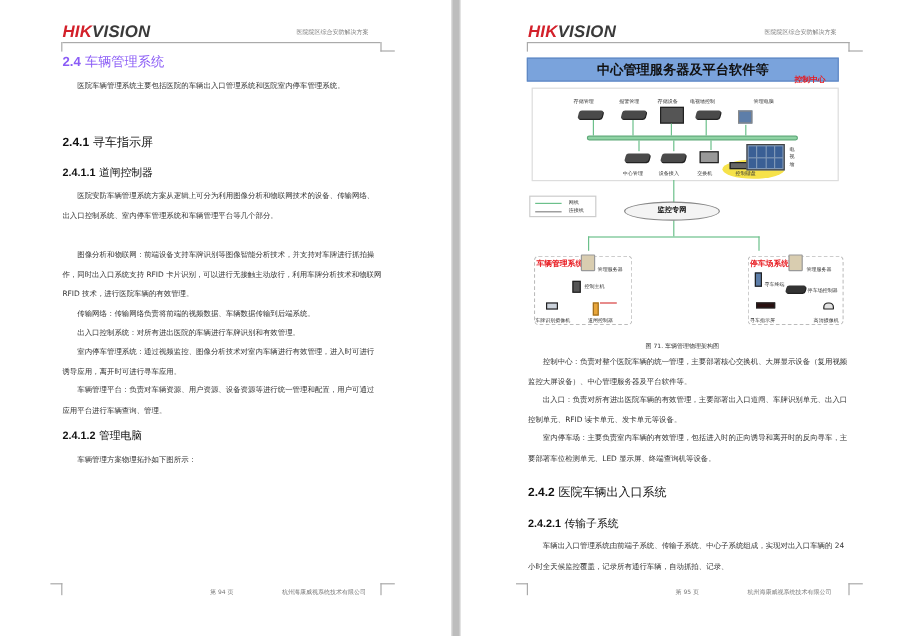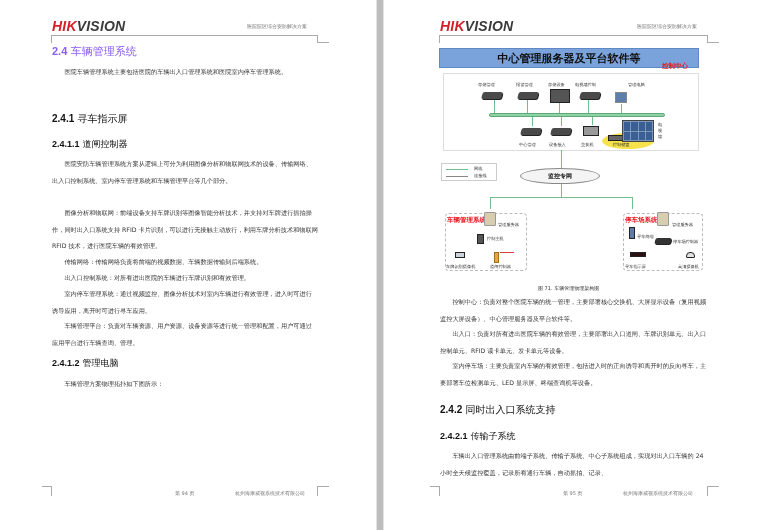--- a/index.html
+++ b/index.html
@@ -175,20 +175,20 @@
 <div class="dlabel" style="left:625px; top:264px;">寻车指示屏</div>
 <div class="rack" style="left:686px; top:252px; width:9px; height:6px; background:#e3e3e3; border-radius:4px 4px 1px 1px;"></div>
 <div class="dlabel" style="left:678px; top:264px;">高清摄像机</div>
 
 <div class="caption" style="left:538px; top:285px;">图 71. 车辆管理物理架构图</div>
 
 <div class="para" style="left:440px; top:294px; width:268px;">控制中心：负责对整个医院车辆的统一管理，主要部署核心交换机、大屏显示设备（复用视频监控大屏设备）、中心管理服务器及平台软件等。</div>
 <div class="para" style="left:440px; top:326px; width:268px;">出入口：负责对所有进出医院车辆的有效管理，主要部署出入口道闸、车牌识别单元、出入口控制单元、RFID 读卡单元、发卡单元等设备。</div>
 <div class="para" style="left:440px; top:358px; width:268px;">室内停车场：主要负责室内车辆的有效管理，包括进入时的正向诱导和离开时的反向寻车，主要部署车位检测单元、LED 显示屏、终端查询机等设备。</div>
 
-<div class="h3" style="left:440px; top:403px;"><b>2.4.2</b>&nbsp;<span>同时出入口系统支持</span></div>
+<div class="h3" style="left:440px; top:403px;"><b>2.4.2</b>&nbsp;<span>医院车辆出入口系统</span></div>
 <div class="h4" style="left:440px; top:430px;"><b>2.4.2.1</b>&nbsp;<span>传输子系统</span></div>
 <div class="para" style="left:440px; top:448px; width:268px;">车辆出入口管理系统由前端子系统、传输子系统、中心子系统组成，实现对出入口车辆的 24 小时全天候监控覆盖，记录所有通行车辆，自动抓拍、记录、</div>
 
 <div class="corner" style="left:430px; top:486px; width:10px; height:10px; border-width:1px 1px 0 0;"></div>
 <div class="footer-text" style="left:563px; top:490px;">第 95 页</div>
 <div class="footer-text" style="left:623px; top:490px;">杭州海康威视系统技术有限公司</div>
 <div class="corner" style="left:707px; top:486px; width:12px; height:10px; border-width:1px 0 0 1px;"></div>
 
 </body></html>

